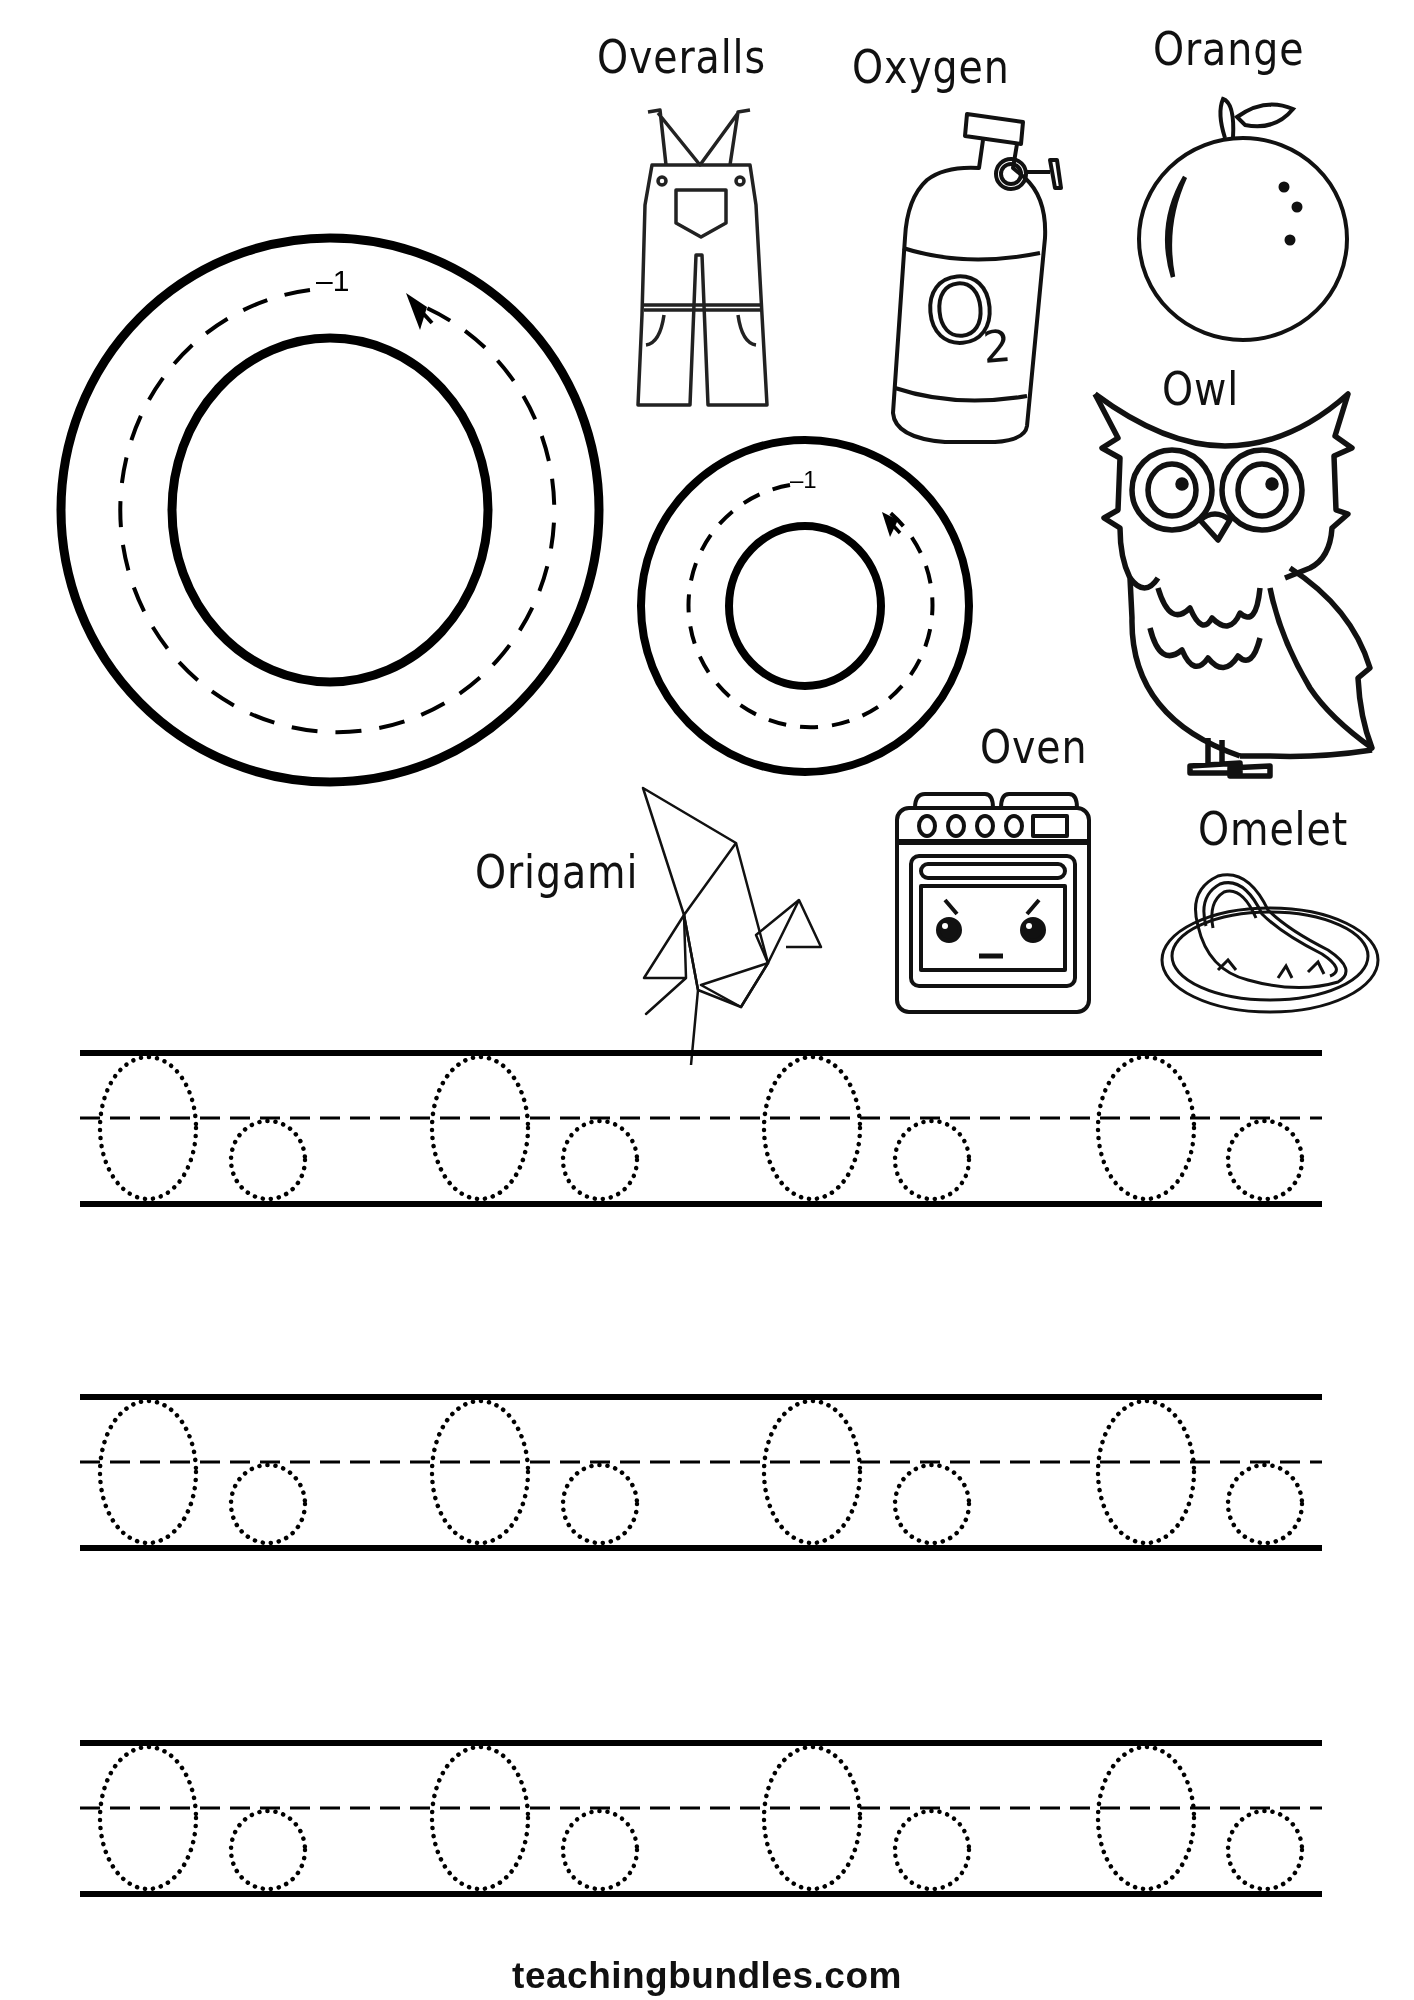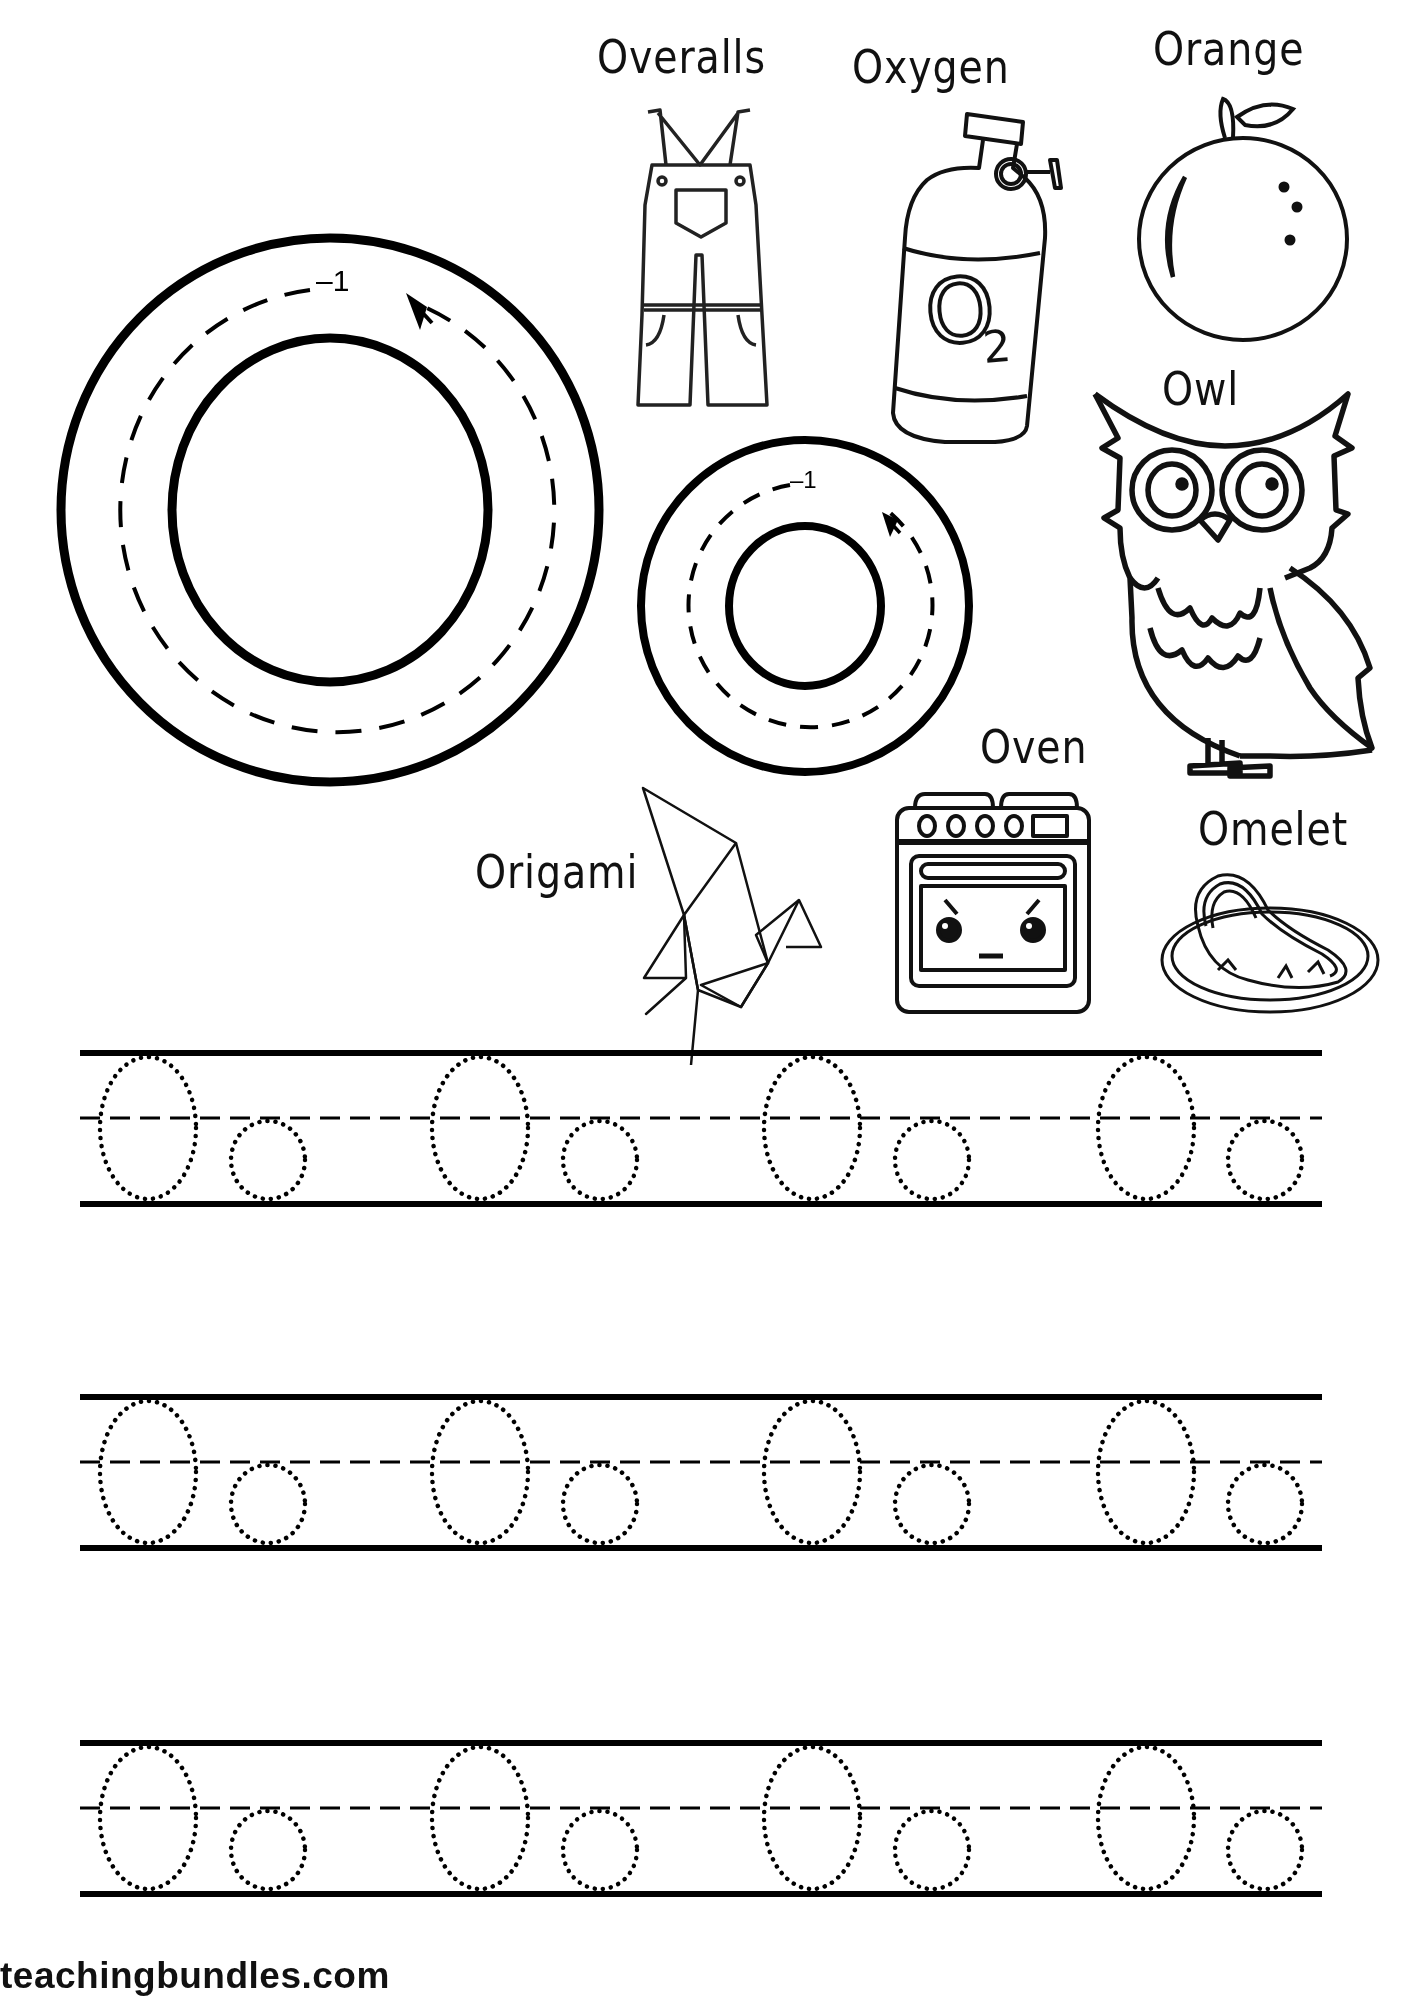--- a/index.html
+++ b/index.html
@@ -1,19 +1,19 @@
 <!DOCTYPE html>
 <html><head>
 <meta charset="utf-8">
 <style>
   html,body{margin:0;padding:0;background:#ffffff;}
   body{width:1414px;height:2000px;position:relative;overflow:hidden;font-family:"DejaVu Sans",sans-serif;color:#000;}
   .abs{position:absolute;}
   .label{position:absolute;font-family:"DejaVu Sans",sans-serif;font-size:46px;line-height:1;color:#111;white-space:nowrap;transform-origin:left top;transform:scaleX(0.86);letter-spacing:1px;}
-  .footer{position:absolute;left:0;width:1414px;top:1955px;text-align:left;font-family:"Liberation Sans",sans-serif;font-weight:bold;font-size:37px;color:#111;letter-spacing:0.5px;}
+  .footer{position:absolute;left:0;width:1414px;top:1955px;text-align:center;font-family:"Liberation Sans",sans-serif;font-weight:bold;font-size:37px;color:#111;letter-spacing:0.5px;}
   svg{position:absolute;overflow:visible;}
   .row{position:absolute;left:80px;width:1242px;}
 </style>
 </head>
 <body>
 
 <svg style="left:0;top:0;" width="1414" height="2000" viewBox="0 0 1414 2000">
   <ellipse cx="330" cy="510" rx="269" ry="272" fill="none" stroke="#000" stroke-width="9"></ellipse>
   <ellipse cx="330" cy="510" rx="158" ry="172" fill="none" stroke="#000" stroke-width="9"></ellipse>
   <path d="M 310 290 A 217 222 0 1 0 420 305" fill="none" stroke="#000" stroke-width="4" stroke-dasharray="26 18"></path>

